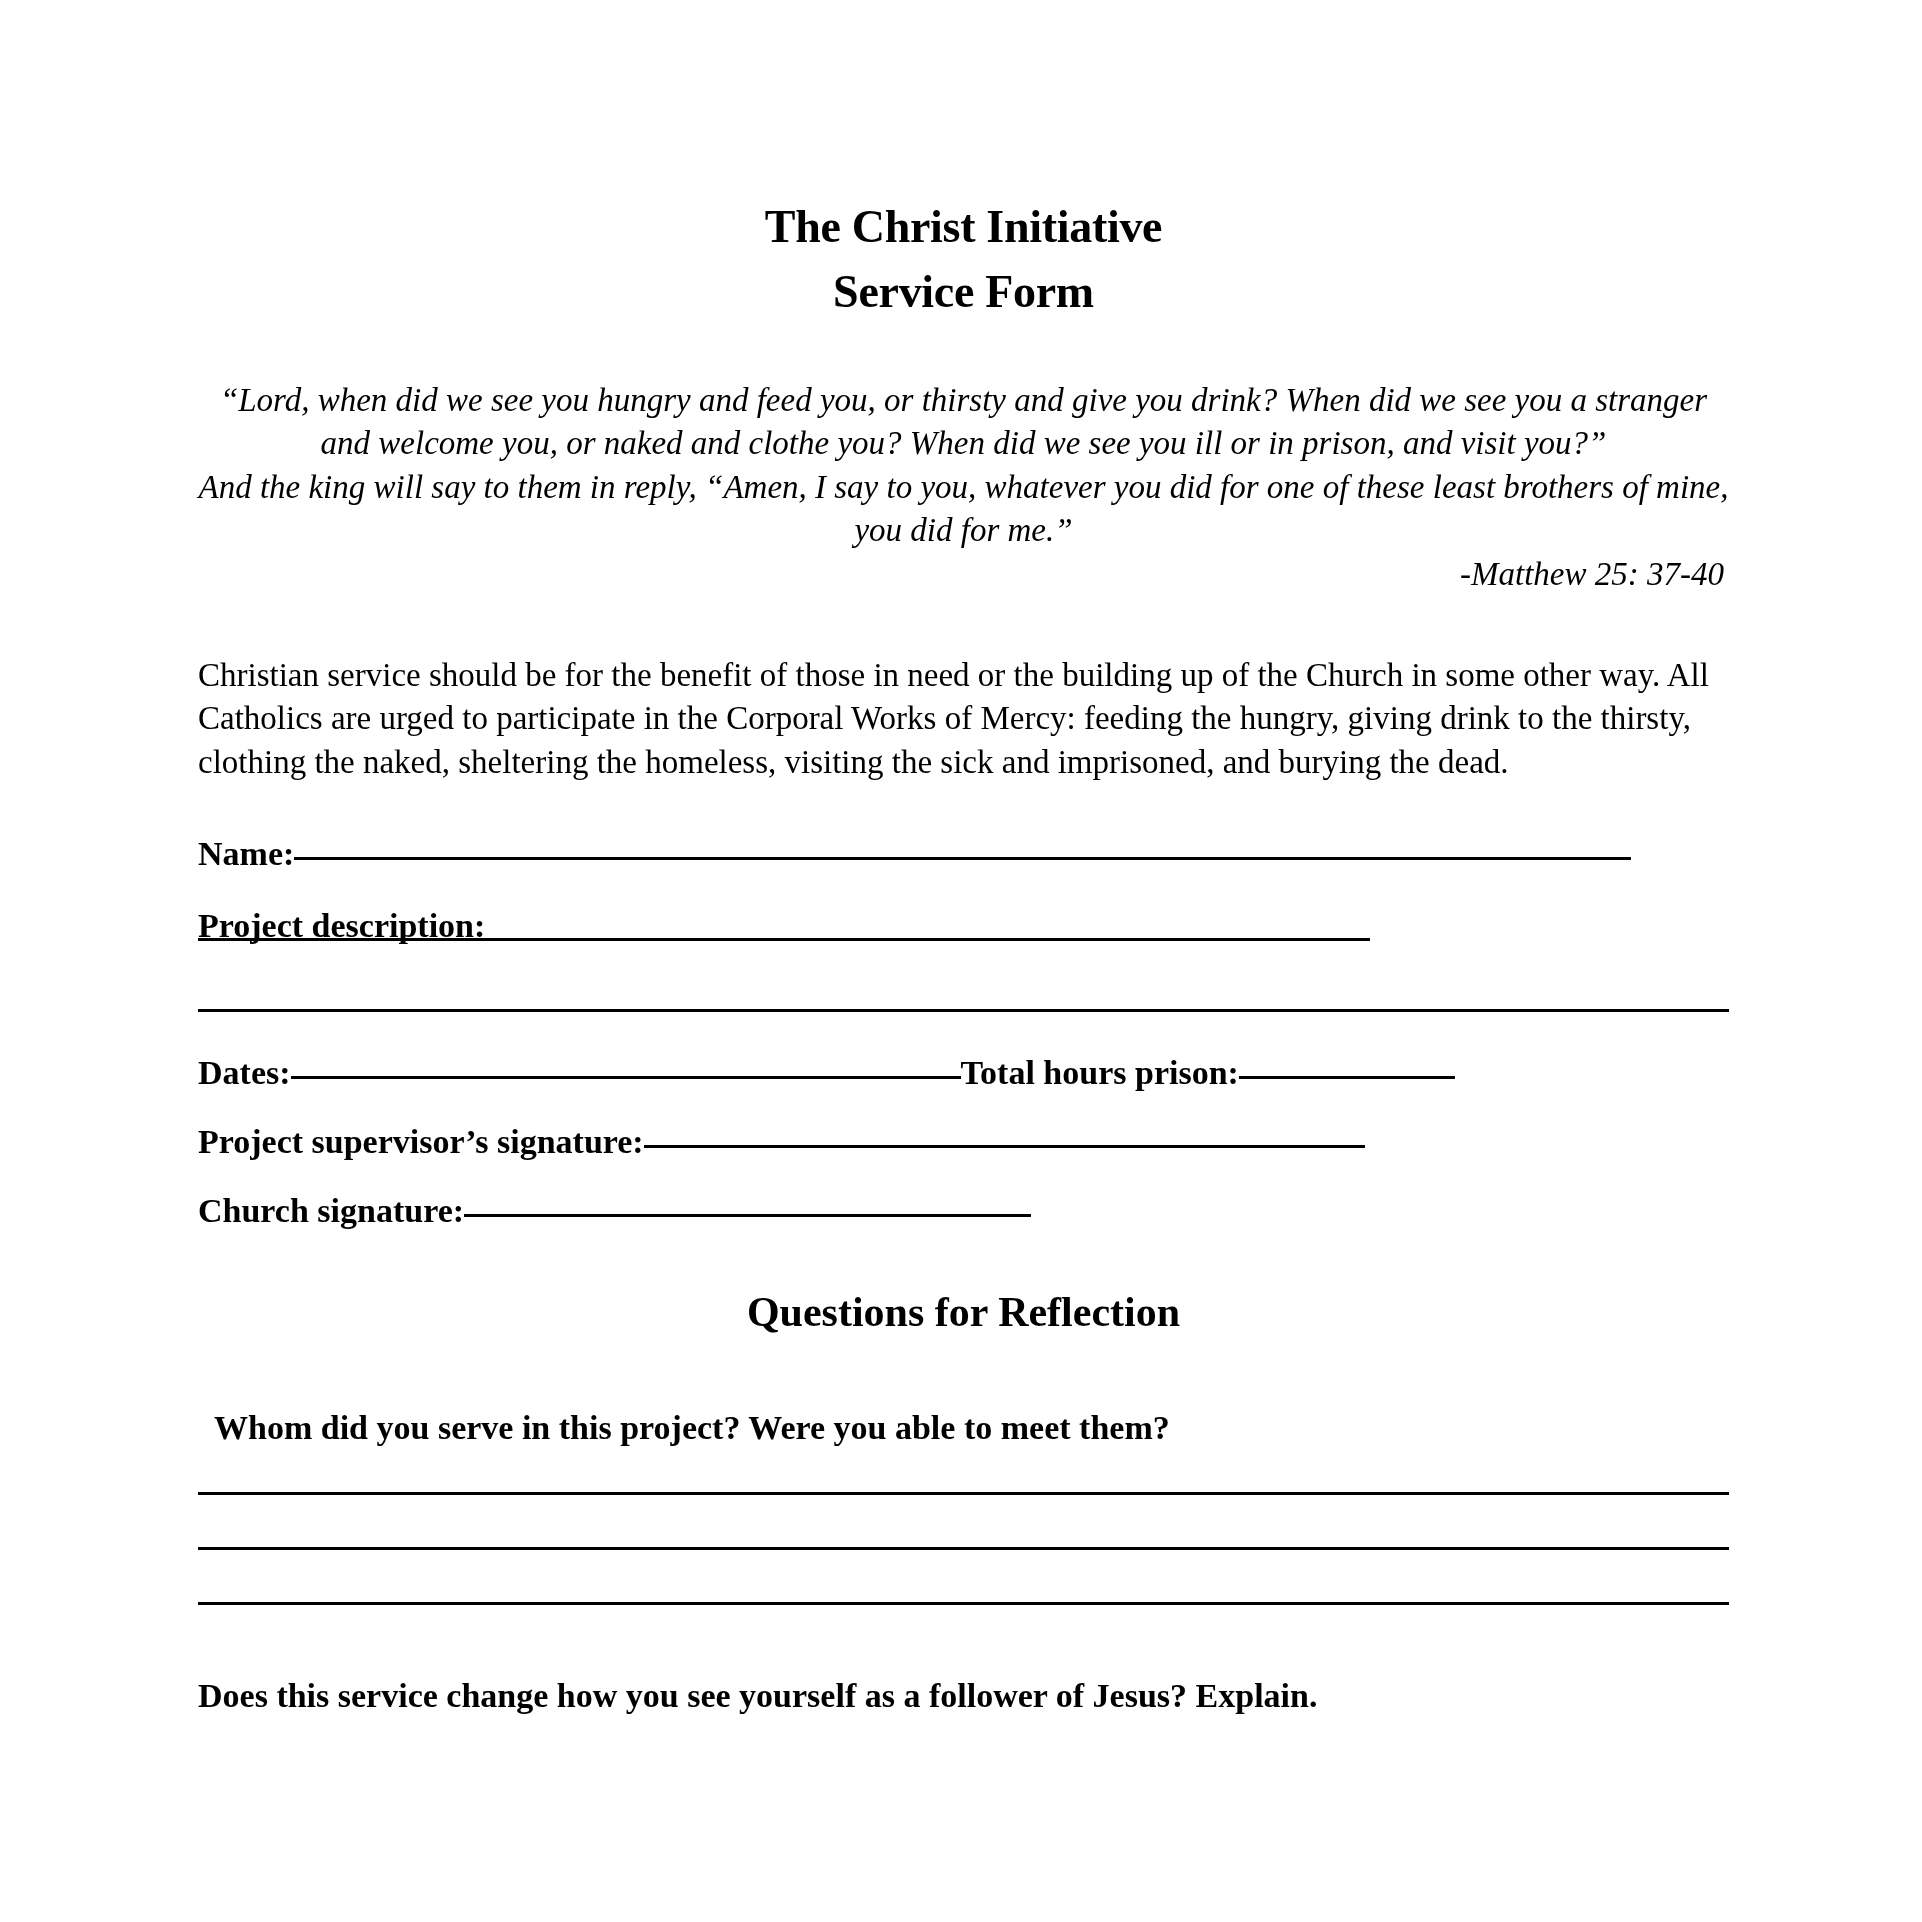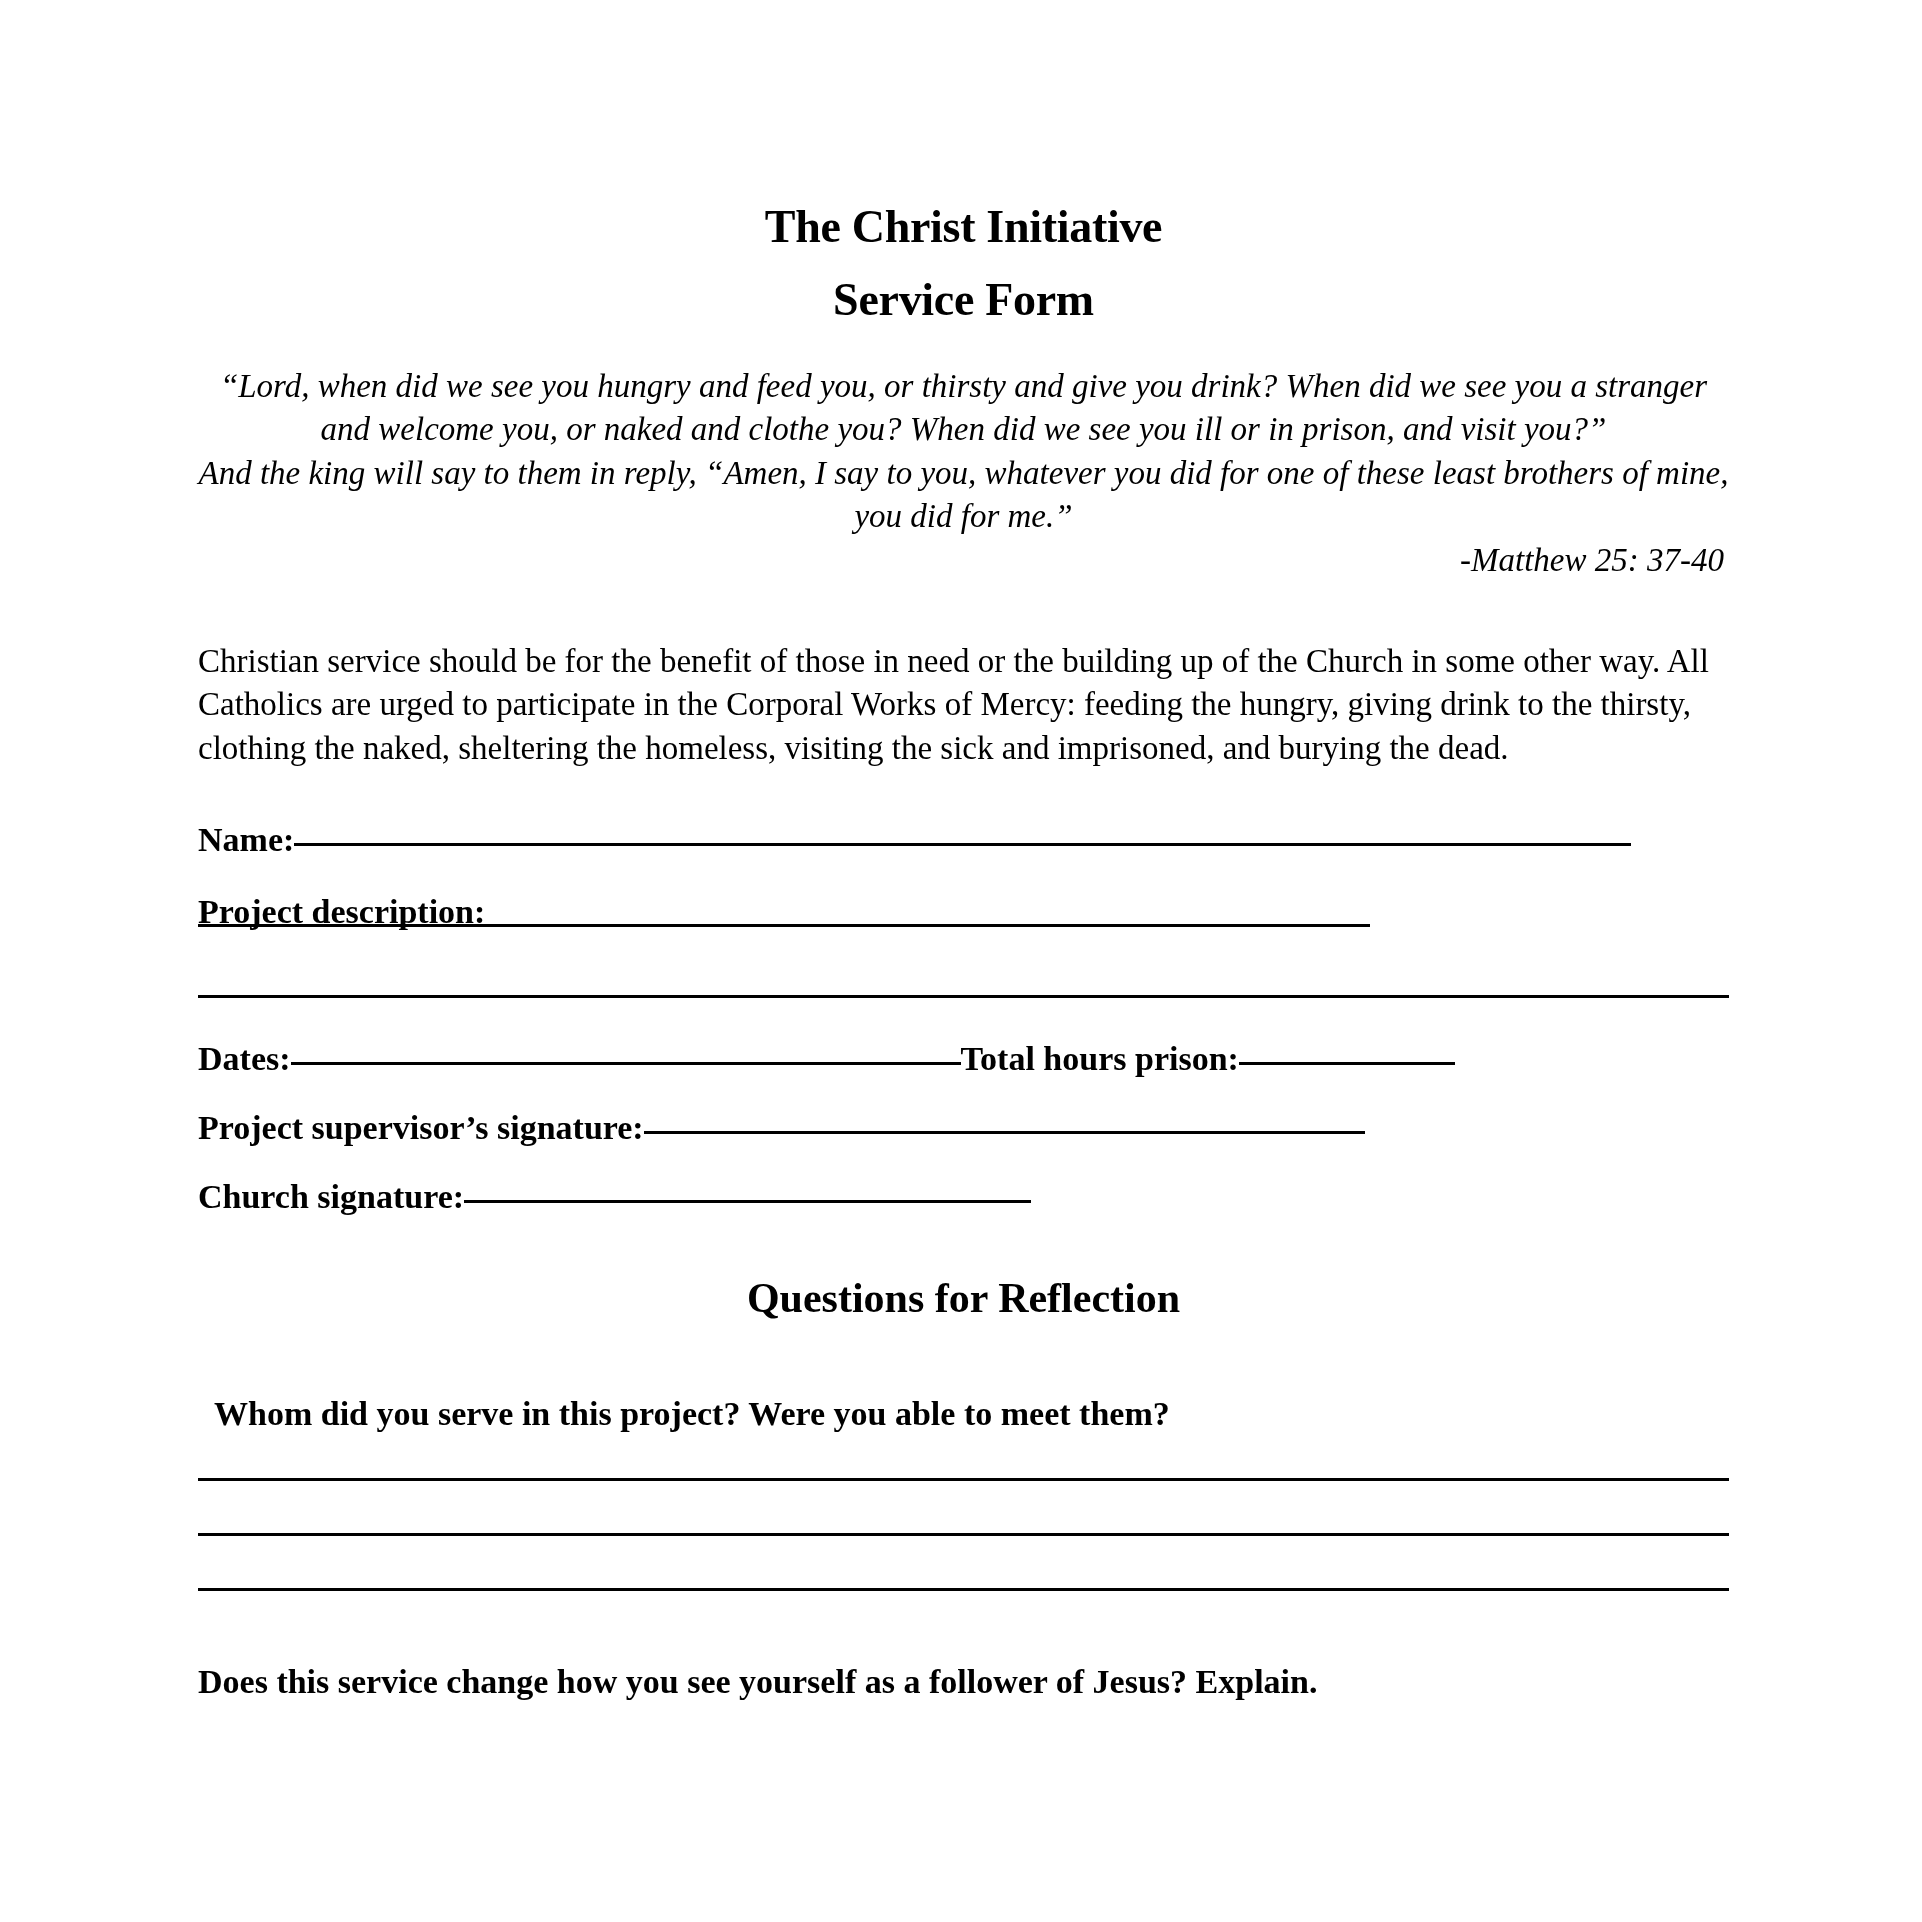--- a/index.html
+++ b/index.html
@@ -36,26 +36,26 @@
     text-align: center;
     font-weight: bold;
     font-size: 46px;
     line-height: 1.15;
     letter-spacing: -0.3px;
     margin: 0;
     padding-top: 201px;
   }
   .doc-title .line2 {
     display: block;
-    margin-top: 20px;
+    margin-top: 12px;
   }
 
   
   .quote-block {
-    margin-top: 38px;
+    margin-top: 60px;
     font-style: italic;
     font-size: 33px;
     line-height: 1.32;
     text-align: center;
   }
   .quote-para { margin: 0; }
   .quote-para.second { margin-top: 0; }
 
   .citation {
     text-align: right;

